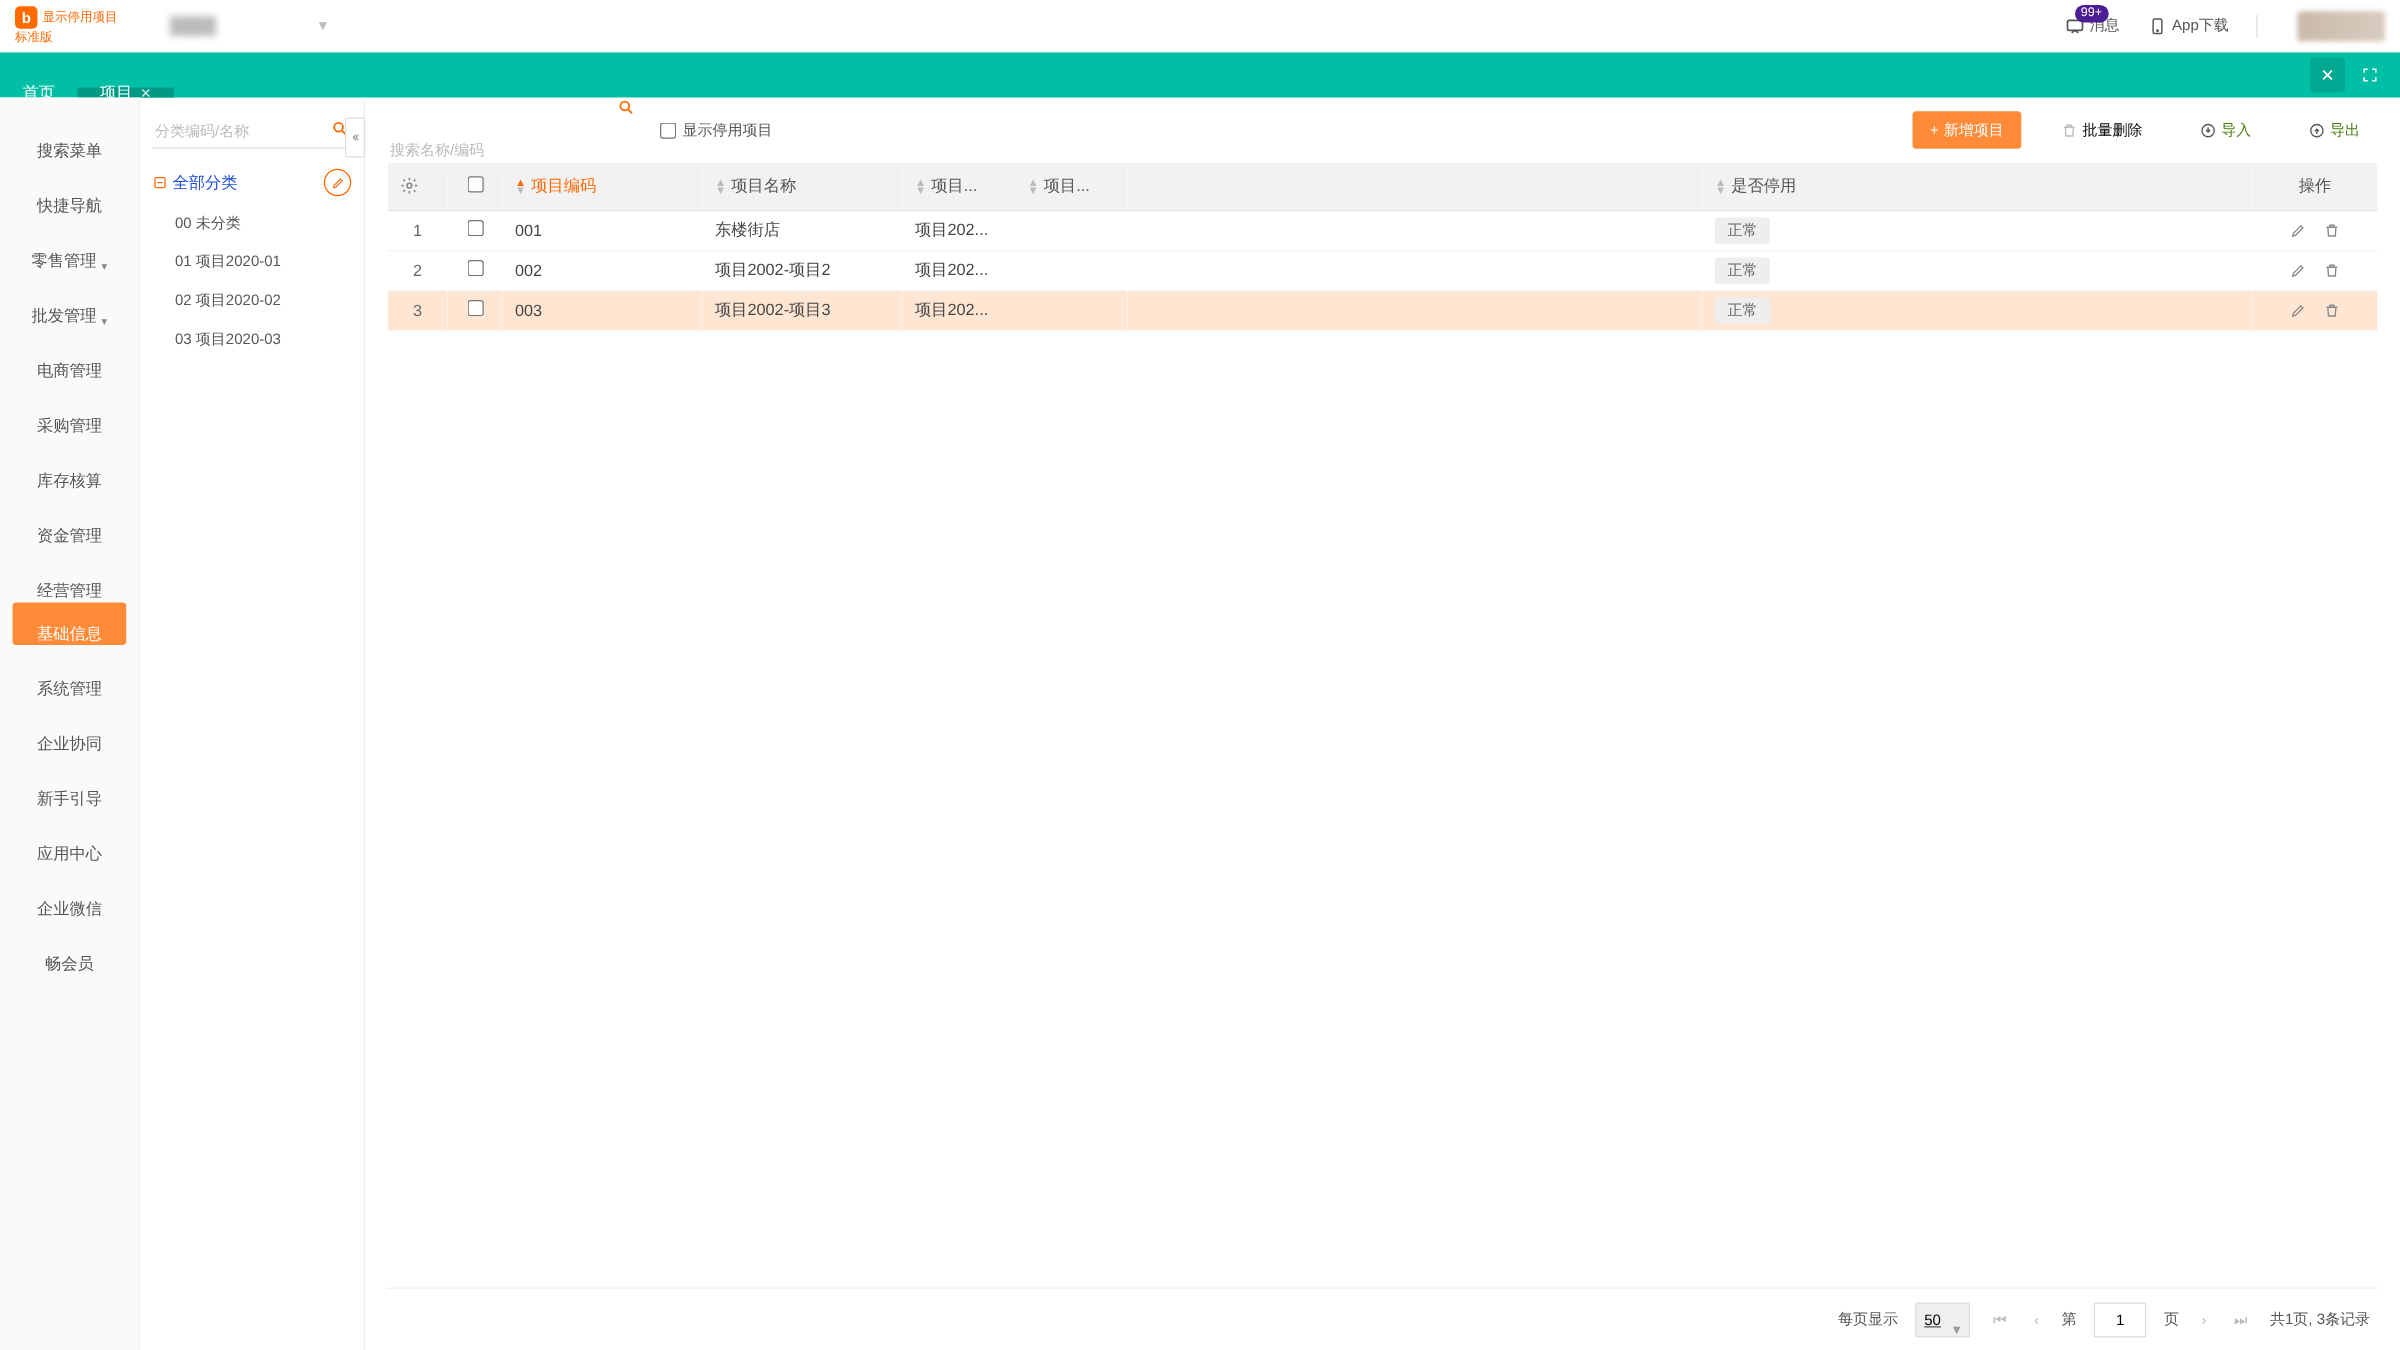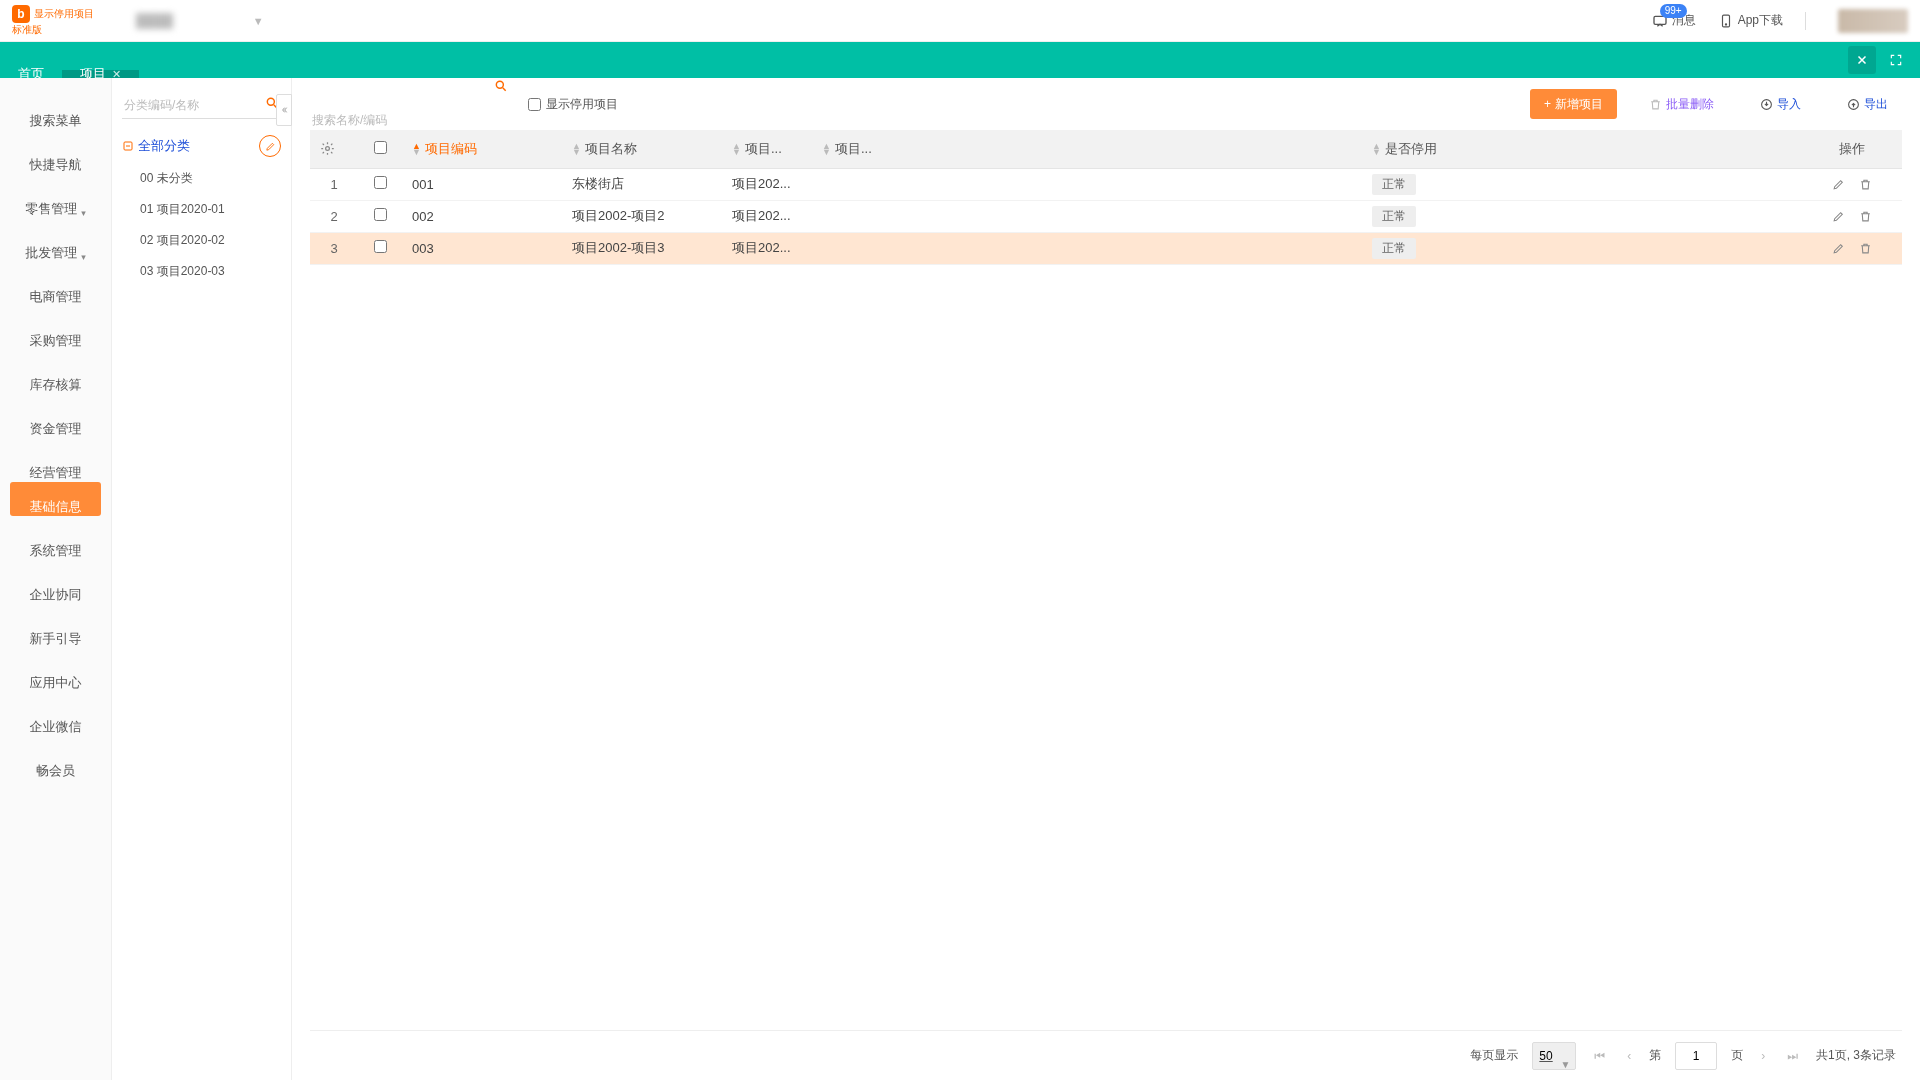--- a/index.html
+++ b/index.html
@@ -11,21 +11,21 @@
 .logo-area { width: 100px; display: flex; flex-direction: column; align-items: flex-start; justify-content: center; }
 .logo-icon { width: 18px; height: 18px; background: #ff6a00; border-radius: 4px; display: flex; align-items: center; justify-content: center; color: #fff; font-weight: bold; font-size: 12px; }
 .logo-sub { font-size: 10px; color: #ff6a00; }
 .tenant { margin-left: 24px; color: #999; display: flex; align-items: center; gap: 80px; }
 .tenant .blur { filter: blur(3px); color: #bbb; }
 .chev { color: #bbb; font-size: 11px; }
 .header-spacer { flex: 1; }
 .header-right { display: flex; align-items: center; gap: 22px; }
 .hdr-btn { display: flex; align-items: center; gap: 4px; color: #555; cursor: pointer; font-size: 12px; position: relative; }
 .hdr-icon { width: 16px; height: 16px; display: inline-flex; align-items: center; justify-content: center; }
-.badge { position: absolute; top: -8px; left: 8px; background: #3b82f6; color: #fff; font-size: 10px; padding: 0 5px; border-radius: 8px; line-height: 14px; }
+.badge { position: absolute; top: -8px; left: 8px; background: #4c1d95; color: #fff; font-size: 10px; padding: 0 5px; border-radius: 8px; line-height: 14px; }
 .avatar { width: 70px; height: 24px; background: linear-gradient(90deg,#c9b9a8,#d8ccc0); filter: blur(2px); border-radius: 2px; margin-left: 10px; }
 .vdiv { width: 1px; height: 18px; background: #ddd; }
 
 
 .tabbar { height: 36px; background: #00bfa5; display: flex; align-items: stretch; }
 .tab { padding: 0 18px; display: flex; align-items: center; color: #fff; font-size: 13px; cursor: pointer; gap: 6px; margin-top: 28px; }
 .tab.active { background: #009985; }
 .tab-close { font-size: 11px; color: #cdeee8; }
 .tabbar-spacer { flex: 1; }
 .tabbar-right { display: flex; align-items: center; padding-right: 10px; gap: 6px; }
@@ -61,22 +61,22 @@
 .toolbar { height: 52px; display: flex; align-items: center; gap: 18px; }
 .searchbox { position: relative; width: 200px; }
 .searchbox input { width: 100%; height: 30px; border: none; border-bottom: 1px solid #ddd; padding: 0 24px 0 2px; font-size: 12px; outline: none; margin-top: 32px; }
 .searchbox input::placeholder { color: #bbb; }
 .searchbox .sicon { position: absolute; right: 2px; top: 6px; color: #ff6a00; font-size: 14px; }
 .chk { display: flex; align-items: center; gap: 5px; font-size: 12px; color: #555; }
 .chk input { width: 13px; height: 13px; }
 .tool-spacer { flex: 1; }
 .btn { height: 30px; padding: 0 14px; border-radius: 3px; display: inline-flex; align-items: center; gap: 4px; font-size: 12px; cursor: pointer; }
 .btn-primary { background: #ff8b38; color: #fff; }
-.btn-link { color: #1d4ed8; }
-.btn-link.disabled { color: #8b5cf6; cursor: not-allowed; }
+.btn-link { color: #4d7c0f; }
+.btn-link.disabled { color: #000000; cursor: not-allowed; }
 .icon-sm { font-size: 12px; }
 
 
 .table-wrap { flex: 1; overflow: auto; }
 table { width: 100%; border-collapse: collapse; table-layout: fixed; }
 thead th { background: #f2f2f2; height: 38px; text-align: left; font-weight: normal; color: #555; font-size: 13px; padding: 0 10px; border-bottom: 1px solid #e5e5e5; position: relative; }
 thead th .sort { color: #bbb; font-size: 9px; margin-right: 4px; display: inline-flex; flex-direction: column; line-height: 6px; vertical-align: middle; }
 thead th .sort .up.active { color: #ff6a00; }
 thead th.col-gear { width: 48px; text-align: center; }
 thead th.col-chk { width: 44px; text-align: center; }

